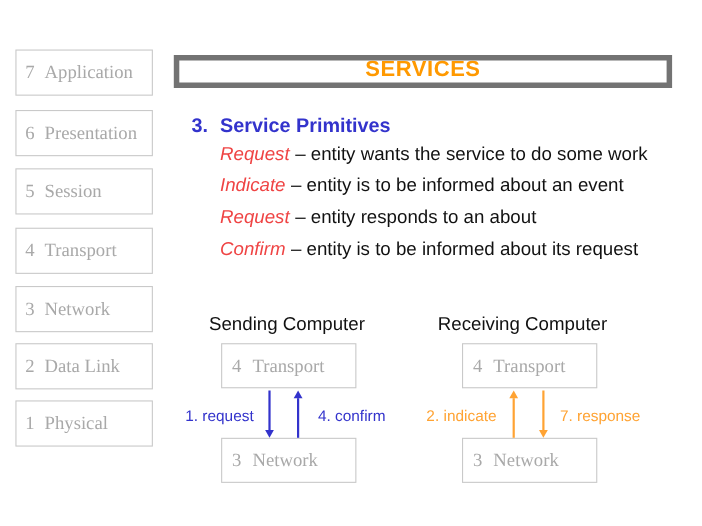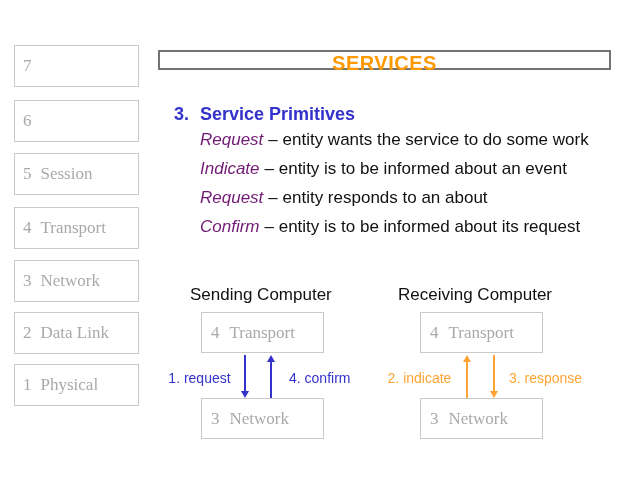--- a/index.html
+++ b/index.html
@@ -38,25 +38,25 @@
     white-space: nowrap;
   }
   .layer-box .num { margin-right: 9px; }
 
   
   .title-box {
     position: absolute;
     left: 158px;
     top: 50px;
     width: 453px;
-    height: 20px;
+    height: 30px;
     box-sizing: border-box;
-    border: 2px solid #737373;
+    border: 5px solid #737373;
     display: flex;
-    align-items: flex-start;
+    align-items: flex-end;
     justify-content: center;
   }
   .title-text {
     color: #FF9900;
     font-size: 20px;
     font-weight: bold;
     letter-spacing: 0.5px;
   }
 
   
@@ -76,21 +76,21 @@
     position: absolute;
     left: 200px;
     top: 128px;
     width: 414px;
     font-size: 17px;
     line-height: 24px;
     color: #111111;
   }
   .primitives p { margin: 0 0 5px 0; }
   .term {
-    color: #701a75;
+    color: #ef4444;
     font-style: italic;
     margin-right: 5px;
   }
 
   
   .comp-label {
     position: absolute;
     top: 285px;
     font-size: 17px;
     color: #111111;
@@ -170,23 +170,25 @@
   .label-response { left: 509px; }
 </style>
 </head>
 <body>
 
 <div class="slide">
 
   <div>
     <div class="layer-box" style="top:45px">
       <span class="num">7</span>
+      <span class="lname">Application</span>
     </div>
     <div class="layer-box" style="top:100px">
       <span class="num">6</span>
+      <span class="lname">Presentation</span>
     </div>
     <div class="layer-box" style="top:153px">
       <span class="num">5</span>
       <span class="lname">Session</span>
     </div>
     <div class="layer-box" style="top:207px">
       <span class="num">4</span>
       <span class="lname">Transport</span>
     </div>
     <div class="layer-box" style="top:260px">
@@ -246,15 +248,15 @@
     <span class="num">4</span>
     <span class="lname">Transport</span>
   </div>
   <div class="diag-box box-recv-network">
     <span class="num">3</span>
     <span class="lname">Network</span>
   </div>
   <div class="arrow orange up arrow-indicate"></div>
   <div class="arrow orange down arrow-response"></div>
   <div class="arrow-label orange label-indicate">2. indicate</div>
-  <div class="arrow-label orange label-response">3. response</div>
+  <div class="arrow-label orange label-response">7. response</div>
 
 </div>
 
 </body></html>

